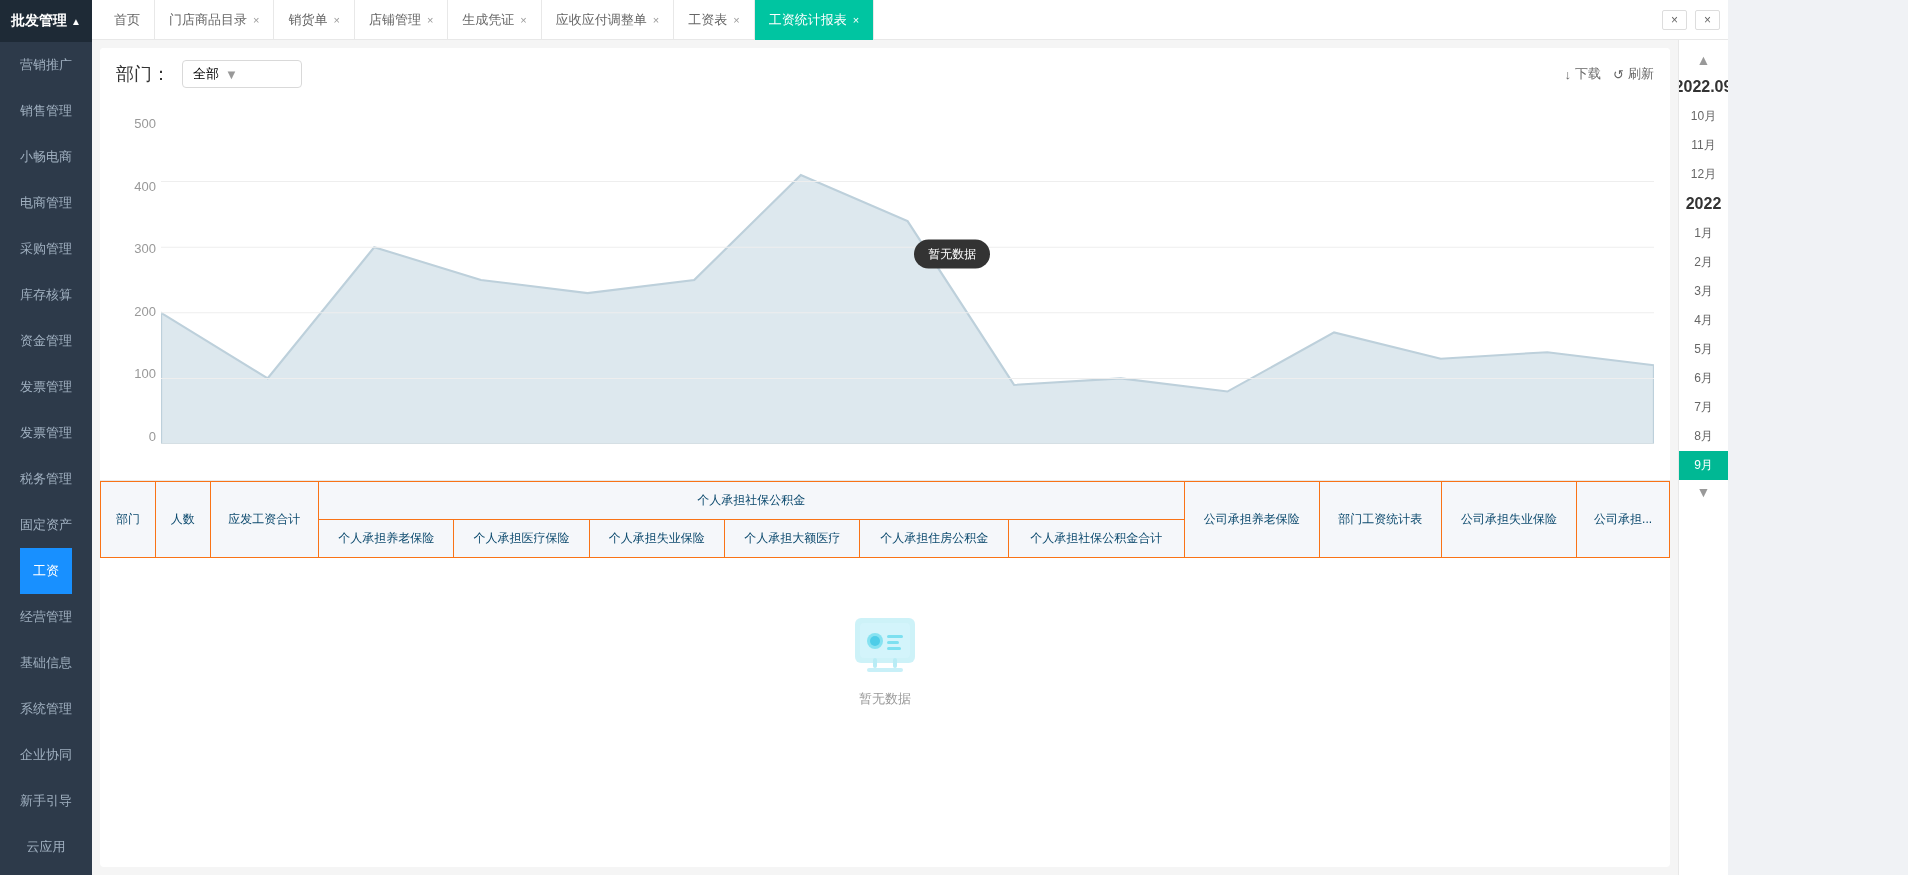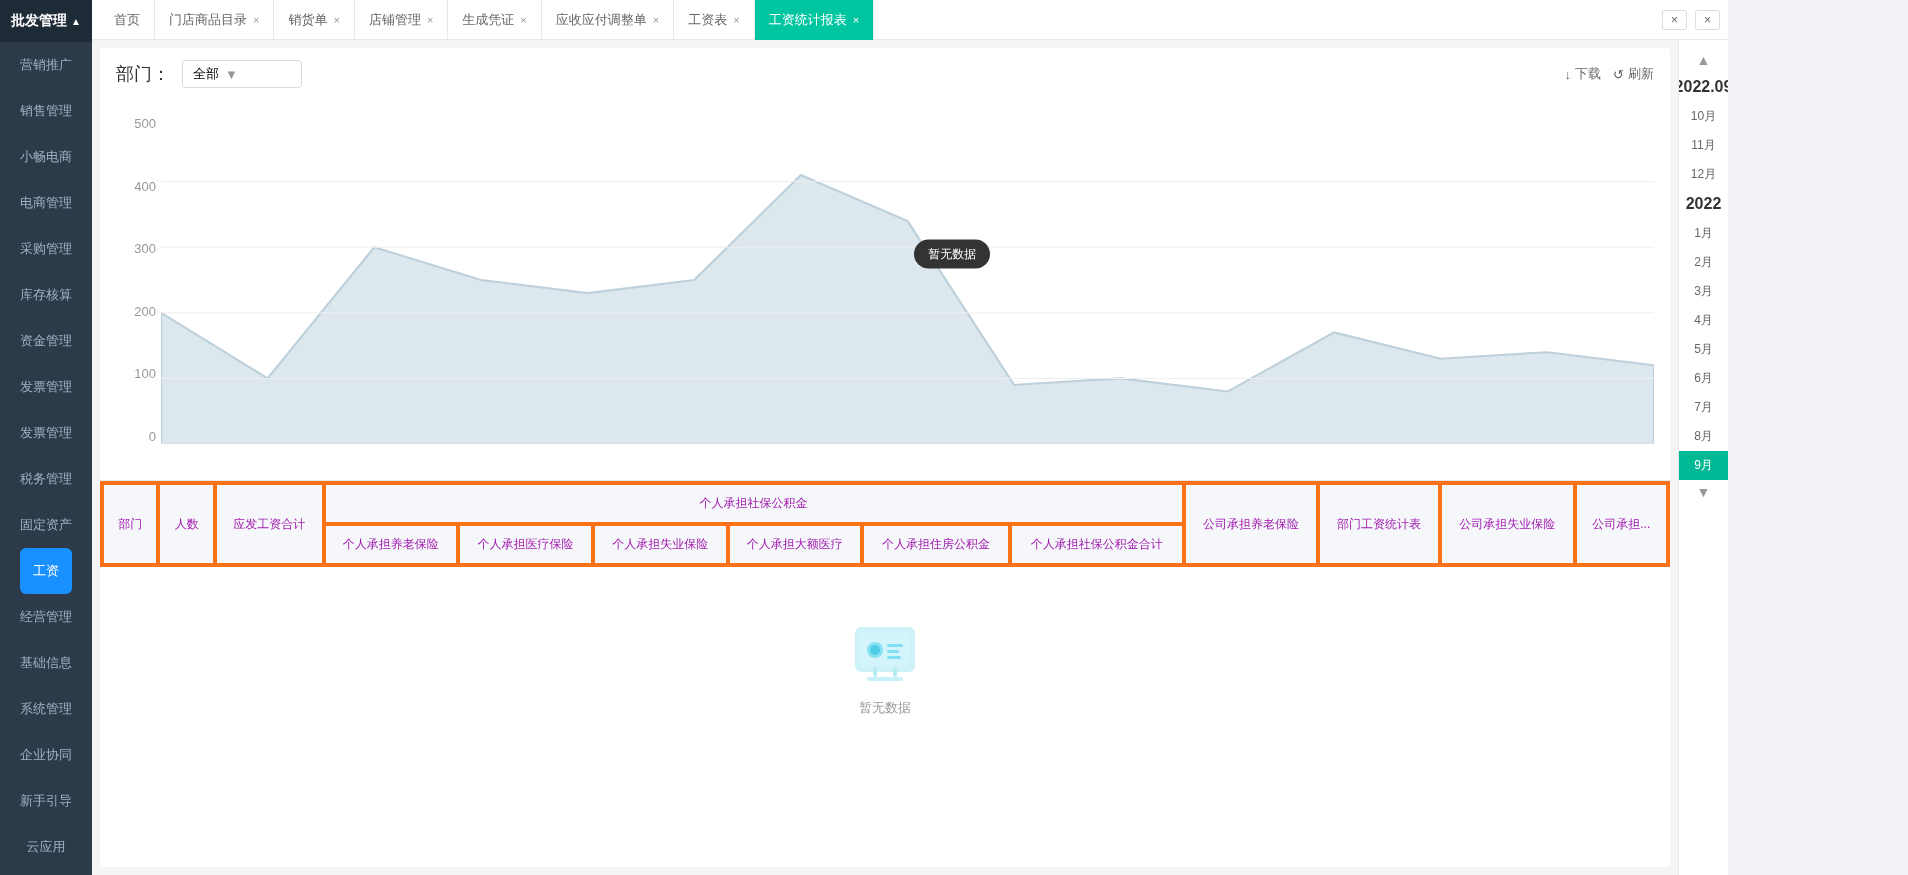--- a/index.html
+++ b/index.html
@@ -5,21 +5,21 @@
     * { box-sizing: border-box; margin: 0; padding: 0; }
     body { font-family: 'Microsoft YaHei', Arial, sans-serif; font-size: 13px; background: #f0f2f5; overflow: hidden; }
     
     .app-container { display: flex; width: 1728px; height: 875px; overflow: hidden; }
     
     
     .sidebar { width: 92px; background: #2d3a4a; display: flex; flex-direction: column; align-items: center; height: 100%; overflow-y: auto; flex-shrink: 0; }
     .sidebar-header { width: 100%; background: #1e2a36; padding: 12px 0; text-align: center; color: #fff; font-size: 14px; font-weight: bold; display: flex; align-items: center; justify-content: center; gap: 4px; }
     .sidebar-header .arrow { font-size: 10px; }
     .sidebar-item { width: 100%; padding: 14px 0; text-align: center; color: #a0b0c0; cursor: pointer; font-size: 13px; transition: background 0.2s; }
-    .sidebar-item.active { background: #1890ff; color: #fff; border-radius: 6px; }
+    .sidebar-item.active { background: #1890ff; color: #fff; }
     .sidebar-footer { margin-top: auto; width: 100%; padding: 14px 0; text-align: center; color: #a0b0c0; cursor: pointer; }
     
     
     .main-content { flex: 1; display: flex; flex-direction: column; height: 100%; overflow: hidden; }
     
     
     .tab-bar { display: flex; background: #fff; border-bottom: 1px solid #e8e8e8; padding: 0 8px; align-items: center; height: 40px; flex-shrink: 0; }
     .tab-item { display: flex; align-items: center; padding: 0 14px; height: 40px; cursor: pointer; color: #666; font-size: 13px; border-right: 1px solid #e8e8e8; white-space: nowrap; }
     .tab-item.active { color: #fff; background: #00c5a1; }
     .tab-item .close-btn { margin-left: 6px; color: #999; font-size: 11px; cursor: pointer; }
@@ -50,21 +50,21 @@
     .chart-container { width: 100%; height: 100%; position: relative; }
     .chart-y-labels { position: absolute; left: 0; top: 0; bottom: 20px; display: flex; flex-direction: column; justify-content: space-between; width: 40px; }
     .chart-y-label { font-size: 13px; color: #999; text-align: right; }
     .chart-main { position: absolute; left: 45px; right: 0; top: 0; bottom: 20px; }
     .chart-svg { width: 100%; height: 100%; }
     .no-data-bubble { position: absolute; background: #333; color: #fff; border-radius: 20px; padding: 6px 14px; font-size: 12px; top: 42%; left: 53%; transform: translate(-50%, -50%); white-space: nowrap; }
     
     
     .table-area { flex: 1; overflow: auto; border-top: 1px solid #e8e8e8; }
     .data-table { width: 100%; border-collapse: collapse; font-size: 12px; }
-    .data-table th { background: #f5f7fa; border: 4px solid #f97316; padding: 10px 12px; text-align: center; color: #a21caf; font-weight: normal; white-space: nowrap; }
+    .data-table th { background: #f5f7fa; border: 1px solid #f97316; padding: 10px 12px; text-align: center; color: #0c4a6e; font-weight: normal; white-space: nowrap; }
     .data-table td { border: 1px solid #e8e8e8; padding: 10px 12px; text-align: center; color: #333; }
     .col-group-header { background: #e8eef5; }
     
     
     .empty-state { display: flex; flex-direction: column; align-items: center; justify-content: center; padding: 40px; }
     .empty-icon { width: 80px; height: 80px; margin-bottom: 12px; }
     .empty-text { color: #999; font-size: 13px; }
     
     
     .timeline-panel { width: 50px; background: #fff; border-left: 1px solid #e8e8e8; display: flex; flex-direction: column; align-items: center; padding: 8px 0; overflow-y: auto; flex-shrink: 0; }

